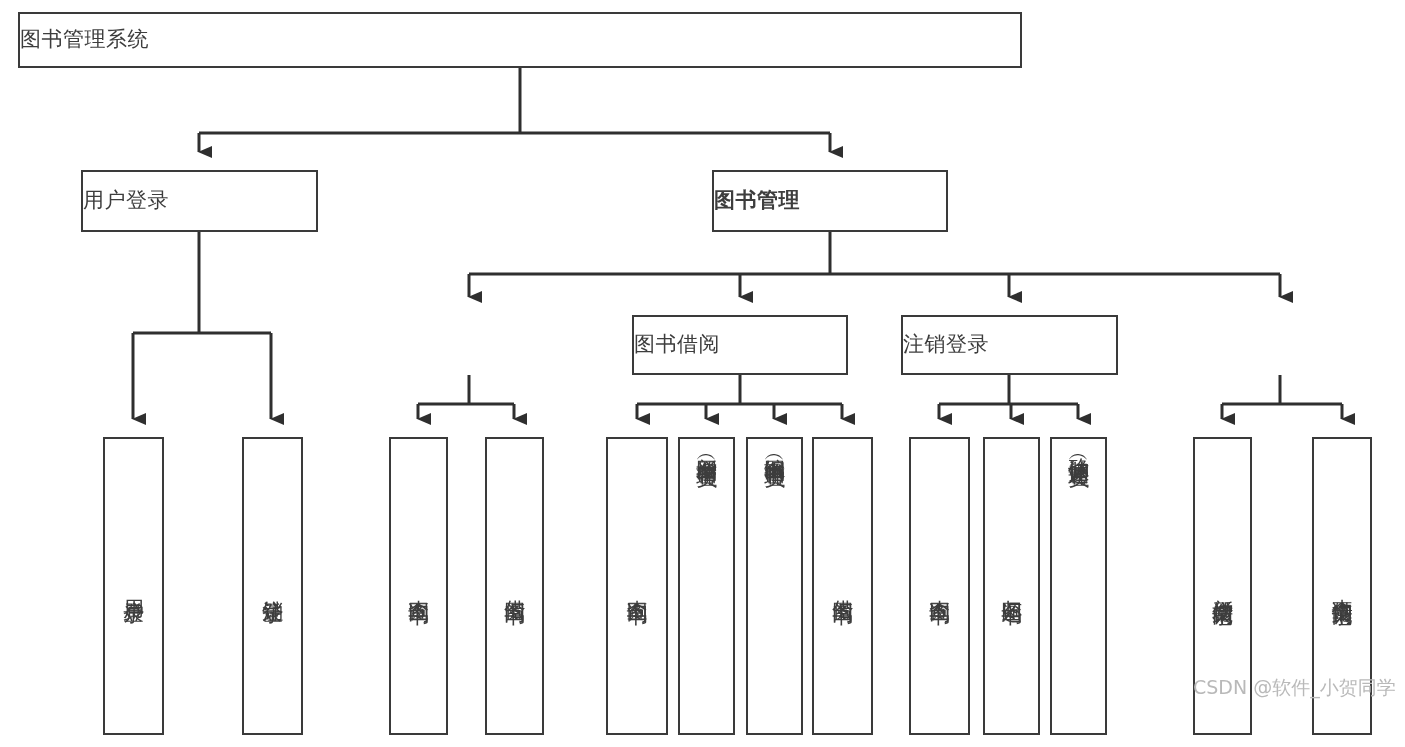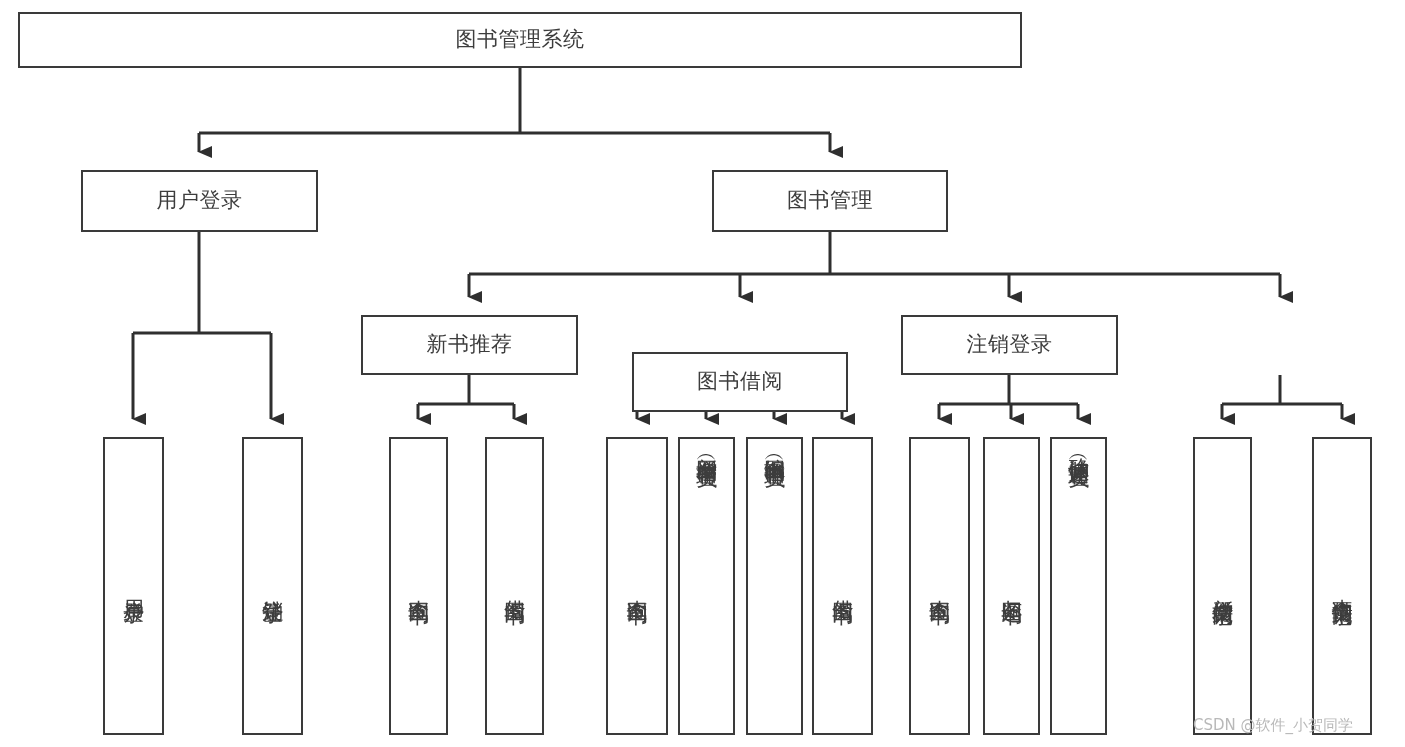--- a/index.html
+++ b/index.html
@@ -26,21 +26,20 @@
     height: 747px;
     pointer-events: none;
   }
   .node {
     position: absolute;
     box-sizing: border-box;
     background: #ffffff;
     border: 2px solid #3a3a3a;
     display: flex;
     align-items: center;
-    justify-content: center;
     color: #3d3d3d;
     z-index: 2;
   }
   .node-label {
     display: block;
     text-align: center;
     color: #3d3d3d;
     letter-spacing: 0.5px;
   }
   .node.horizontal .node-label {
@@ -64,22 +63,22 @@
   .node.vertical.tall-text {
     padding-top: 2px;
   }
   .node.vertical.center-text {
     align-items: center;
     padding-top: 0;
   }
   .watermark {
     position: absolute;
     left: 1193px;
-    top: 716px;
-    font-size: 15px;
+    top: 675px;
+    font-size: 19px;
     color: #b9b9b9;
     white-space: nowrap;
     z-index: 3;
     font-family: "DejaVu Sans", "Liberation Sans", sans-serif;
   }
 </style>
 </head>
 <body>
 
 <div id="canvas">
@@ -135,29 +134,26 @@
   </svg>
 
   <div class="node horizontal" style="left:18px; top:12px; width:1004px; height:56px;">
     <span class="node-label">图书管理系统</span>
   </div>
 
   <div class="node horizontal" style="left:81px; top:170px; width:237px; height:62px;">
     <span class="node-label">用户登录</span>
   </div>
 
-  <div class="node horizontal" style="left:712px; top:170px; width:236px; height:62px;">
+  <div class="node horizontal" style="left:712px; top:170px; width:236px; height:62px;font-weight:bold;">
     <span class="node-label">图书管理</span>
   </div>
 
-  <div class="node horizontal" style="left:361px; top:315px; width:217px; height:60px;">
-    <span class="node-label">新书推荐</span>
-  </div>
-
-  <div class="node horizontal" style="left:632px; top:315px; width:216px; height:60px;margin-top:37px;">
+
+  <div class="node horizontal" style="left:632px; top:315px; width:216px; height:60px;">
     <span class="node-label">图书借阅</span>
   </div>
 
   <div class="node horizontal" style="left:901px; top:315px; width:217px; height:60px;">
     <span class="node-label">注销登录</span>
   </div>
 
 
   <div class="node vertical center-text" style="left:103px; top:437px; width:61px; height:298px;">
     <span class="node-label">用户登录</span>

